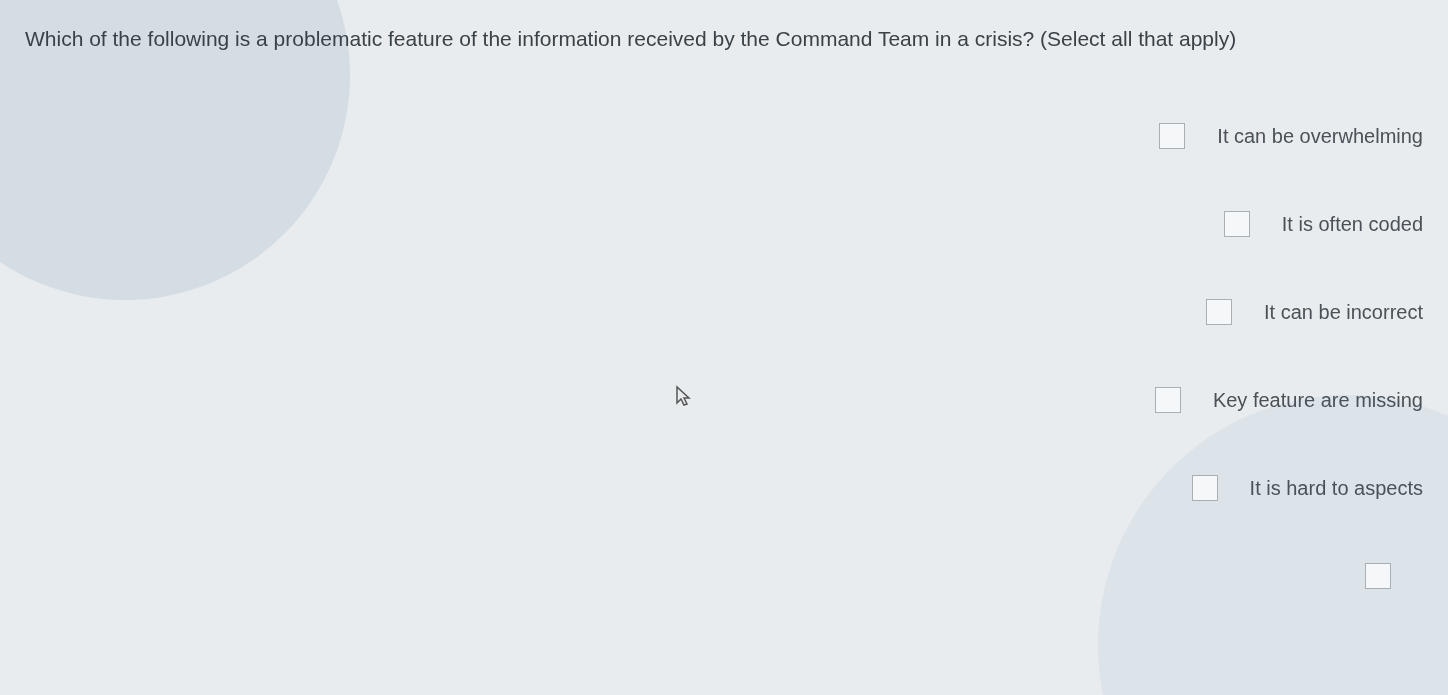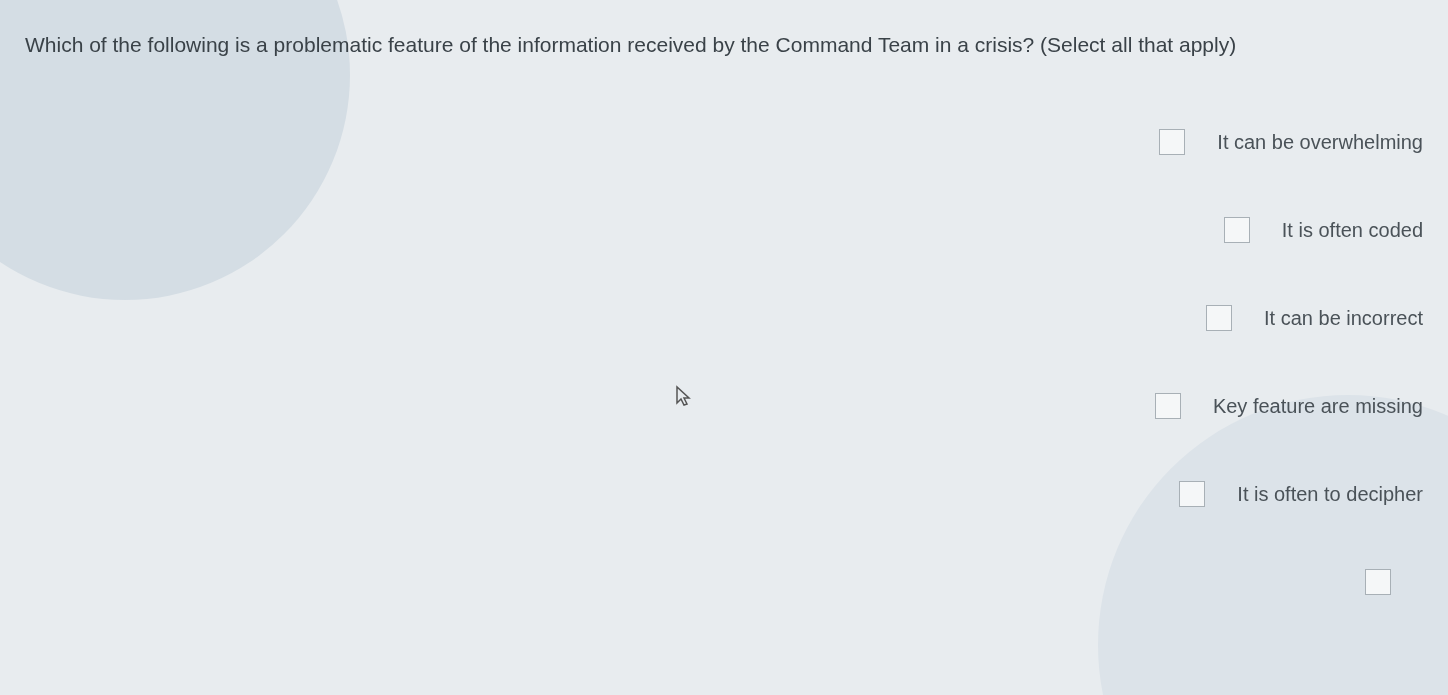--- a/index.html
+++ b/index.html
@@ -32,21 +32,21 @@
       right: -150px;
       width: 500px;
       height: 500px;
       background: #dce3e9;
       border-radius: 50%;
       z-index: 0;
     }
     .content {
       position: relative;
       z-index: 1;
-      padding: 30px 25px;
+      padding: 24px 25px;
     }
     .question-text {
       font-size: 21px;
       color: #3a4248;
       font-weight: 400;
       margin-bottom: 70px;
       line-height: 1.4;
     }
     .options {
       padding-left: 35px;
@@ -100,21 +100,21 @@
     <div class="option-row">
       <div class="checkbox"></div>
       <div class="option-label">It can be incorrect</div>
     </div>
     <div class="option-row">
       <div class="checkbox"></div>
       <div class="option-label">Key feature are missing</div>
     </div>
     <div class="option-row">
       <div class="checkbox"></div>
-      <div class="option-label">It is often to decipher</div>
+      <div class="option-label">It is hard to aspects</div>
     </div>
     <div class="option-row">
       <div class="checkbox"></div>
     </div>
   </div>
 </div>
 
 <div class="cursor">
   <svg width="20" height="24" viewBox="0 0 20 24">
     <path d="M 2 2 L 2 18 L 6 14 L 9 20 L 12 19 L 9 13 L 14 13 Z" fill="none" stroke="#555" stroke-width="1.5"></path>

